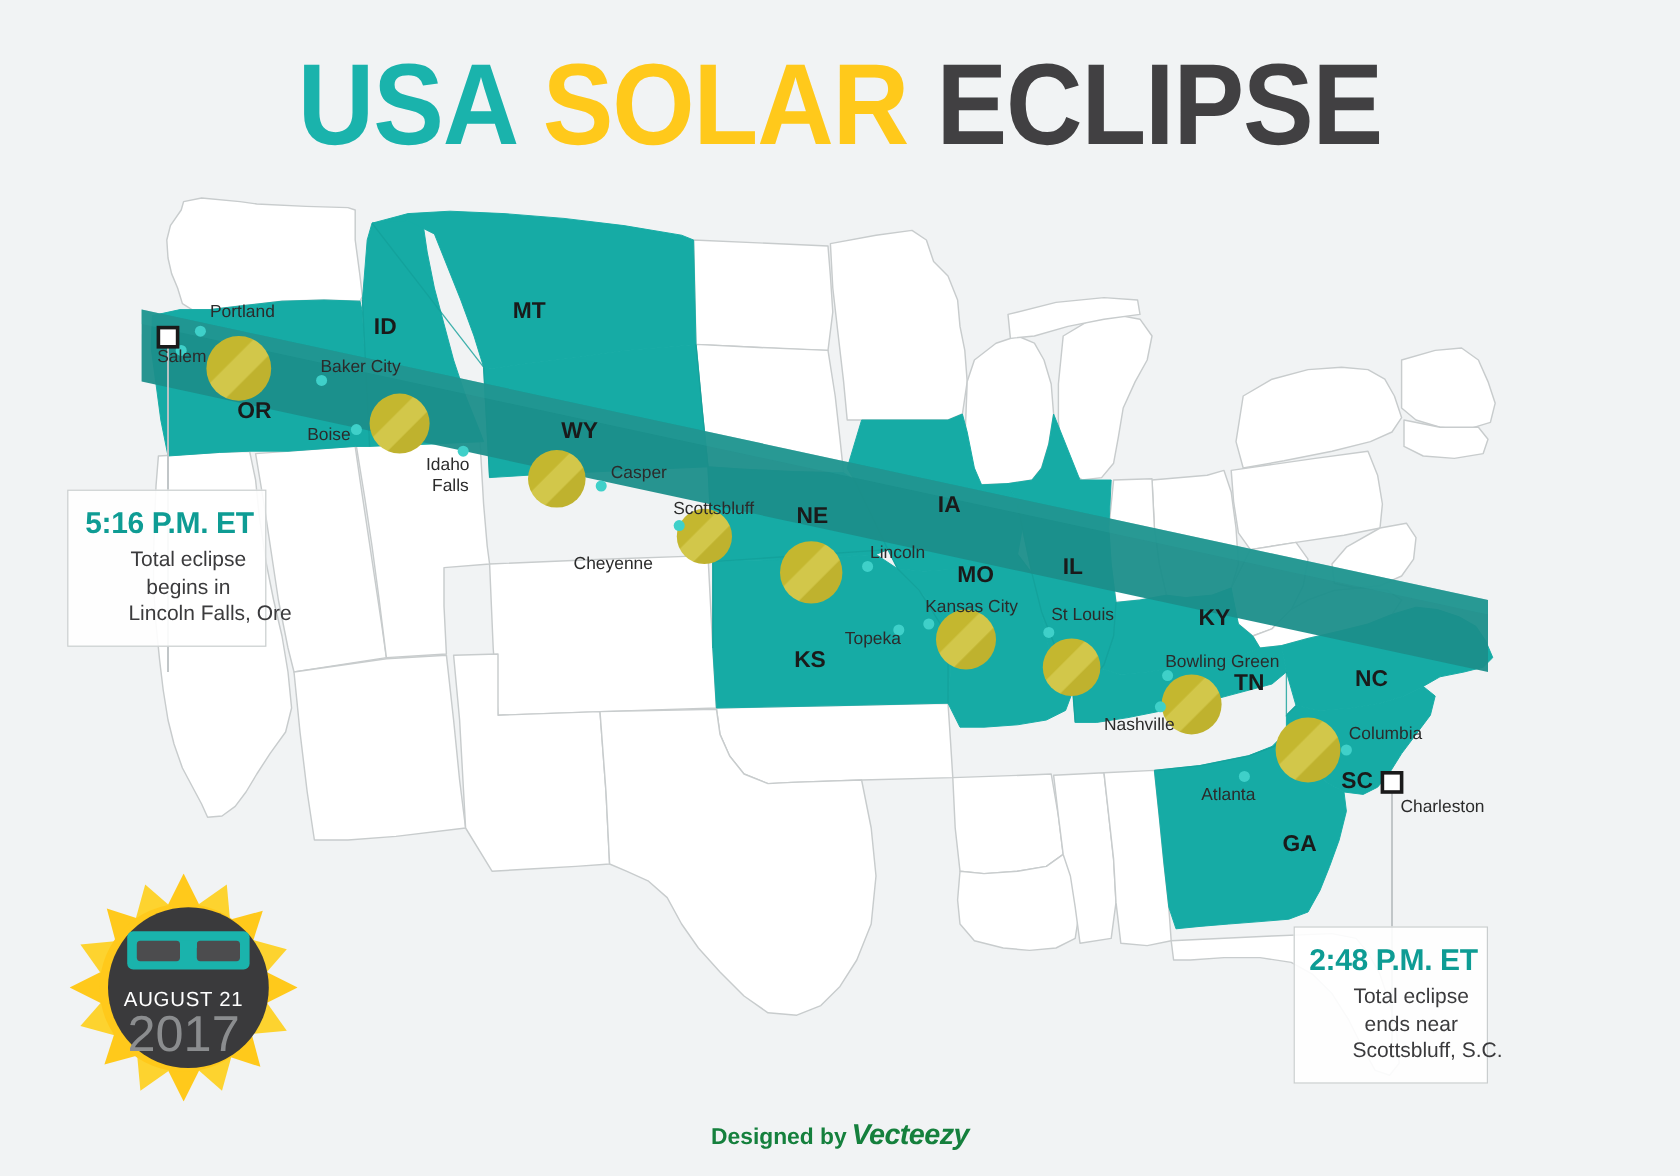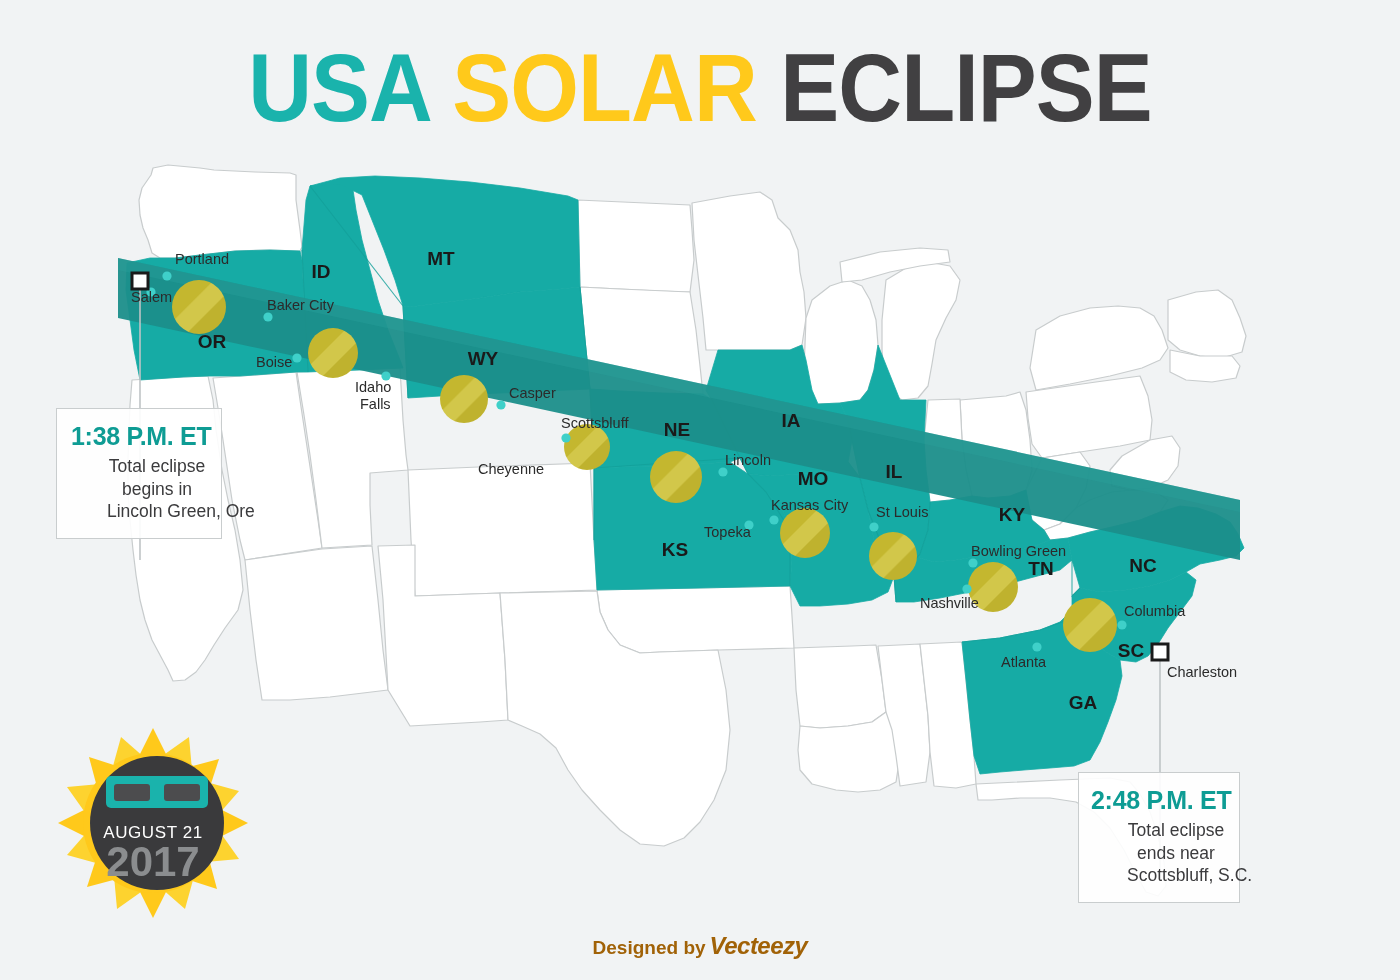--- a/index.html
+++ b/index.html
@@ -59,27 +59,27 @@
   #callout-right{left:1078px;top:772px;width:162px;padding-left:12px;}
 
   
   #badge{position:absolute;left:58px;top:728px;width:190px;height:190px;}
   #badge .bdate{
     position:absolute;left:0;top:95px;width:190px;text-align:center;
     color:#FFFFFF;font-weight:normal;font-size:17px;letter-spacing:.6px;
   }
   #badge .byear{
     position:absolute;left:0;top:113px;width:190px;text-align:center;
-    color:#8B8D8F;font-weight:bold;font-size:42px;letter-spacing:0px;line-height:1;
+    color:#8B8D8F;font-weight:normal;font-size:42px;letter-spacing:0px;line-height:1;
   }
 
   
   #footer{
     position:absolute;left:0;top:932px;width:1400px;text-align:center;
-    color:#a16207;font-size:19px;font-weight:bold;white-space:nowrap;
+    color:#15803d;font-size:19px;font-weight:bold;white-space:nowrap;
   }
   #footer .vz{font-style:italic;font-size:24px;letter-spacing:-.5px;margin-left:4px;}
 
   
   .st-label{font-family:"Liberation Sans",sans-serif;font-weight:bold;font-size:19px;fill:#1A1A1A;}
   .city-label{font-family:"Liberation Sans",sans-serif;font-size:14.5px;fill:#2B2B2B;}
 </style>
 </head>
 <body>
 
@@ -293,24 +293,24 @@
           <rect x="1152" y="644" width="16" height="16" fill="#FFFFFF" stroke="#1A1A1A" stroke-width="3"></rect>
         </g>
   </svg>
   </div>
 
   <div class="title">
     <span class="t-usa">USA </span><span class="t-solar">SOLAR </span><span class="t-eclipse">ECLIPSE</span>
   </div>
 
   <div class="callout" id="callout-left">
-    <div class="time">1:38 P.M. ET</div>
+    <div class="time">5:16 P.M. ET</div>
     <div class="line">Total eclipse</div>
     <div class="line">begins in</div>
-    <div class="line">Lincoln Green, Ore</div>
+    <div class="line">Lincoln Falls, Ore</div>
   </div>
 
   <div class="callout" id="callout-right">
     <div class="time">2:48 P.M. ET</div>
     <div class="line">Total eclipse</div>
     <div class="line">ends near</div>
     <div class="line">Scottsbluff, S.C.</div>
   </div>
 
   <div id="badge">

